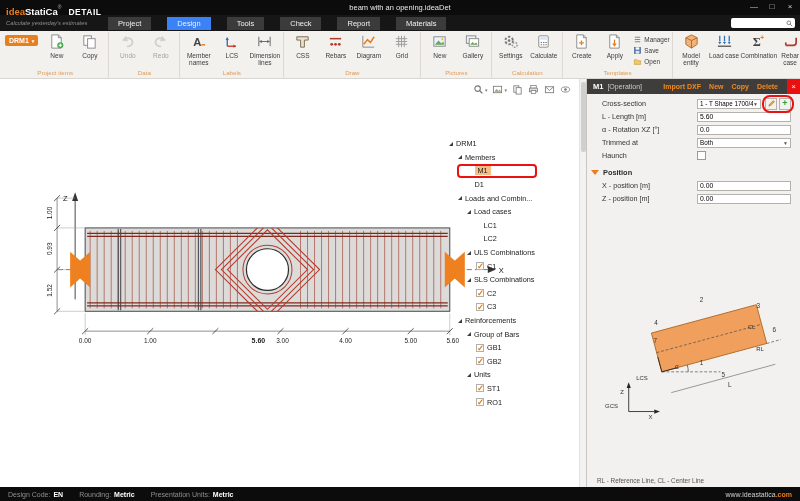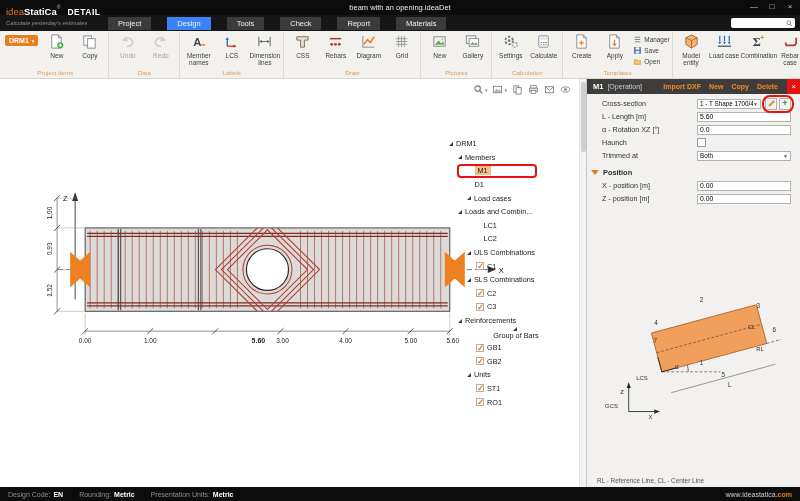--- a/index.html
+++ b/index.html
@@ -7,21 +7,21 @@
   body { font-family:"Liberation Sans",sans-serif; background:#fff; }
   #app { width:800px; height:501px; position:relative; display:flex; flex-direction:column; background:#fff; }
 
   
   .titlebar { height:15px; background:#0c0c0c; position:relative; flex:0 0 15px; }
   .doc-title { position:absolute; left:50%; transform:translateX(-50%); top:3px; color:#e9e9e9; font-size:7.5px; white-space:nowrap; }
   .win-controls { position:absolute; right:5px; top:1px; display:flex; gap:8px; }
   .win-btn { color:#cfcfcf; font-size:8px; line-height:12px; width:10px; text-align:center; cursor:default; }
 
   .logo-block { position:absolute; left:6px; top:2px; z-index:6; line-height:1; }
-  .logo-idea { color:#e87e1e; font-weight:normal; font-size:9.5px;text-align:center; }
+  .logo-idea { color:#e87e1e; font-weight:bold; font-size:9.5px;text-align:center; }
   .logo-statica { color:#fff; font-weight:bold; font-size:9.5px; }
   .logo-reg { color:#bbb; font-size:5px; vertical-align:super; }
   .logo-app { color:#fff; font-weight:bold; font-size:8.5px; margin-left:7px; letter-spacing:.5px; }
   .logo-tagline { font-size:5.8px; font-style:italic; color:#8d8d8d; margin-top:3px; }
 
   
   .menubar { height:16px; background:#161616; display:flex; align-items:center; padding-left:108px; flex:0 0 16px; position:relative; }
   .menu-tab { background:#3b3b3b; color:#f0f0f0; font-size:7.5px; padding:2px 10px; margin-right:16px; cursor:default; }
   .menu-tab.active { background:#3b82f6; }
   .search-box { position:absolute; right:5px; top:3px; width:64px; height:10px; background:#fff; border-radius:2px; display:flex; align-items:center; padding:0 2px; }
@@ -578,28 +578,28 @@
             <span class="tree-label">Members</span>
           </div>
           <div class="tree-row selected annotated" style="padding-left: 20px;">
             <span class="tri-space"></span>
             <span class="tree-label">M1</span>
           </div>
           <div class="tree-row" style="padding-left: 20px;">
             <span class="tri-space"></span>
             <span class="tree-label">D1</span>
           </div>
+          <div class="tree-row" style="padding-left: 11px;">
+            <span class="tri"></span>
+            <span class="tree-label">Loads and Combin...</span>
+          </div>
           <div class="tree-row" style="padding-left: 20px;">
             <span class="tri"></span>
             <span class="tree-label">Load cases</span>
           </div>
-          <div class="tree-row" style="padding-left: 11px;">
-            <span class="tri"></span>
-            <span class="tree-label">Loads and Combin...</span>
-          </div>
           <div class="tree-row" style="padding-left: 29px;">
             <span class="tri-space"></span>
             <span class="tree-label">LC1</span>
           </div>
           <div class="tree-row" style="padding-left: 29px;">
             <span class="tri-space"></span>
             <span class="tree-label">LC2</span>
           </div>
           <div class="tree-row" style="padding-left: 20px;">
             <span class="tri"></span>
@@ -618,21 +618,21 @@
             <span class="tree-label">C2</span>
           </div>
           <div class="tree-row" style="padding-left: 29px;">
             <span class="tree-check">✓</span>
             <span class="tree-label">C3</span>
           </div>
           <div class="tree-row" style="padding-left: 11px;">
             <span class="tri"></span>
             <span class="tree-label">Reinforcements</span>
           </div>
-          <div class="tree-row" style="padding-left: 20px; flex-direction: column;">
+          <div class="tree-row" style="padding-left: 20px;">
             <span class="tri"></span>
             <span class="tree-label">Group of Bars</span>
           </div>
           <div class="tree-row" style="padding-left: 29px;">
             <span class="tree-check">✓</span>
             <span class="tree-label">GB1</span>
           </div>
           <div class="tree-row" style="padding-left: 29px;">
             <span class="tree-check">✓</span>
             <span class="tree-label">GB2</span>
@@ -701,34 +701,34 @@
         </div>
 
         <div class="prop-row">
           <span class="prop-label">α - Rotation XZ [°]</span>
           <span class="prop-ctrl">
               <input class="txt-input" value="0.0" style="">
             </span>
         </div>
 
         <div class="prop-row">
-          <span class="prop-label">Haunch</span>
-          <span class="prop-ctrl">
-              <span class="checkbox"></span>
-            </span>
-        </div>
-
-        <div class="prop-row">
           <span class="prop-label">Trimmed at</span>
           <span class="prop-ctrl">
             <span class="select">
               <span class="select-val">Both</span>
               <span class="caret">▼</span>
             </span>
           </span>
+        </div>
+
+        <div class="prop-row">
+          <span class="prop-label">Haunch</span>
+          <span class="prop-ctrl">
+              <span class="checkbox"></span>
+            </span>
         </div>
 
         <div class="prop-section gap">
           <span class="sec-tri"></span>
           <span class="sec-title">Position</span>
         </div>
 
         <div class="prop-row">
           <span class="prop-label">X - position [m]</span>
           <span class="prop-ctrl">

